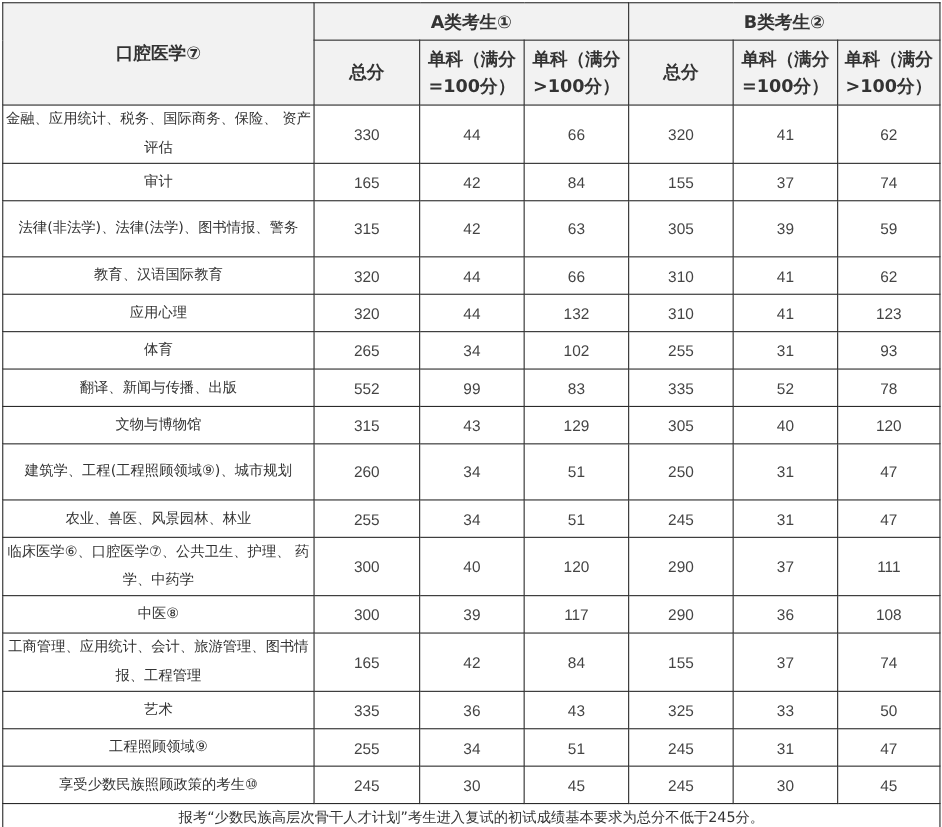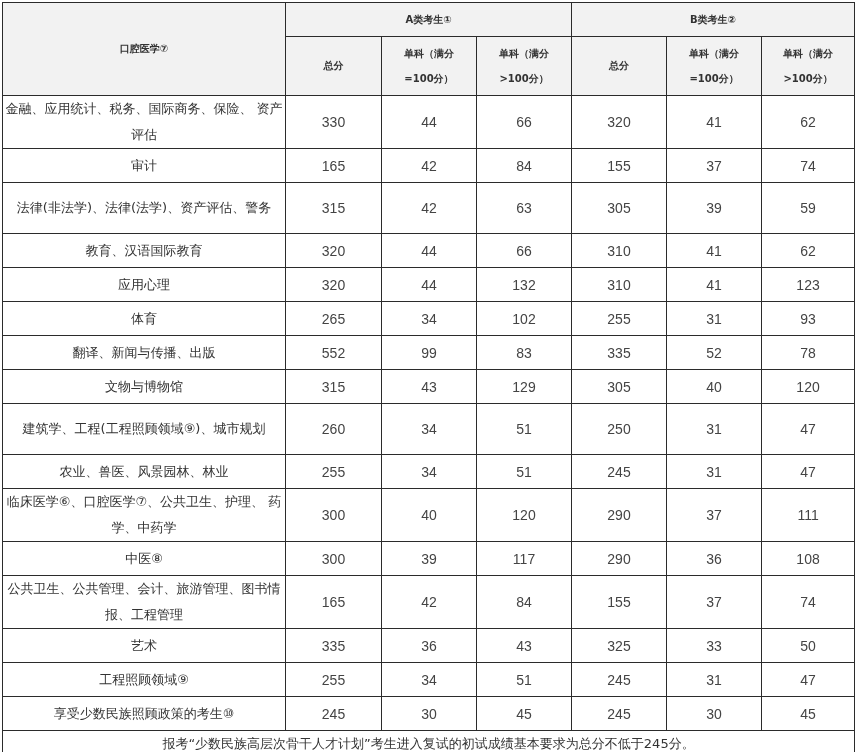--- a/index.html
+++ b/index.html
@@ -6,21 +6,21 @@
   body { width: 856px; height: 752px; overflow: hidden; font-family: "DejaVu Sans", "Liberation Sans", sans-serif; }
   table.scores {
     position: absolute; left: 2px; top: 2px;
     border-collapse: collapse; table-layout: fixed;
     width: 852px; font-size: 13px; color: #333333;
   }
   table.scores td, table.scores th {
     border: 1px solid #2b2b2b; padding: 0; text-align: center; vertical-align: middle;
     line-height: 26px;
   }
-  table.scores thead th { background: #f2f2f2; font-weight: bold; color: #333; font-size: 10px; }
+  table.scores thead th { background: #f2f2f2; font-weight: bold; color: #333; font-size: 16px; }
   th.group { height: 33px; }
   th.sub { height: 58px; }
   th.sub .l { display: block; line-height: 25px; text-align: center; }
   td.name { text-align: left; padding-left: 20px; padding-right: 14px; line-height: 25px; }
   td.num { font-family: "Liberation Sans", sans-serif; font-size: 14px; color: #444; }
   tr.h1 td { height: 50px; text-align: center; }
   tr.h2 td { height: 33px; }
   td.note { text-align: left; padding-left: 20px; height: 26px; line-height: 20px; color: #333; }
 </style>
 </head>
@@ -76,21 +76,21 @@
       <tr class="h2">
         <td class="name">审计</td>
         <td class="num">165</td>
         <td class="num">42</td>
         <td class="num">84</td>
         <td class="num">155</td>
         <td class="num">37</td>
         <td class="num">74</td>
       </tr>
       <tr class="h1">
-        <td class="name">法律(非法学)、法律(法学)、资产评估、警务</td>
+        <td class="name">法律(非法学)、法律(法学)、图书情报、警务</td>
         <td class="num">315</td>
         <td class="num">42</td>
         <td class="num">63</td>
         <td class="num">305</td>
         <td class="num">39</td>
         <td class="num">59</td>
       </tr>
       <tr class="h2">
         <td class="name">教育、汉语国际教育</td>
         <td class="num">320</td>
@@ -166,21 +166,21 @@
       <tr class="h2">
         <td class="name">中医⑧</td>
         <td class="num">300</td>
         <td class="num">39</td>
         <td class="num">117</td>
         <td class="num">290</td>
         <td class="num">36</td>
         <td class="num">108</td>
       </tr>
       <tr class="h1">
-        <td class="name">公共卫生、公共管理、会计、旅游管理、图书情报、工程管理</td>
+        <td class="name">工商管理、应用统计、会计、旅游管理、图书情报、工程管理</td>
         <td class="num">165</td>
         <td class="num">42</td>
         <td class="num">84</td>
         <td class="num">155</td>
         <td class="num">37</td>
         <td class="num">74</td>
       </tr>
       <tr class="h2">
         <td class="name">艺术</td>
         <td class="num">335</td>

